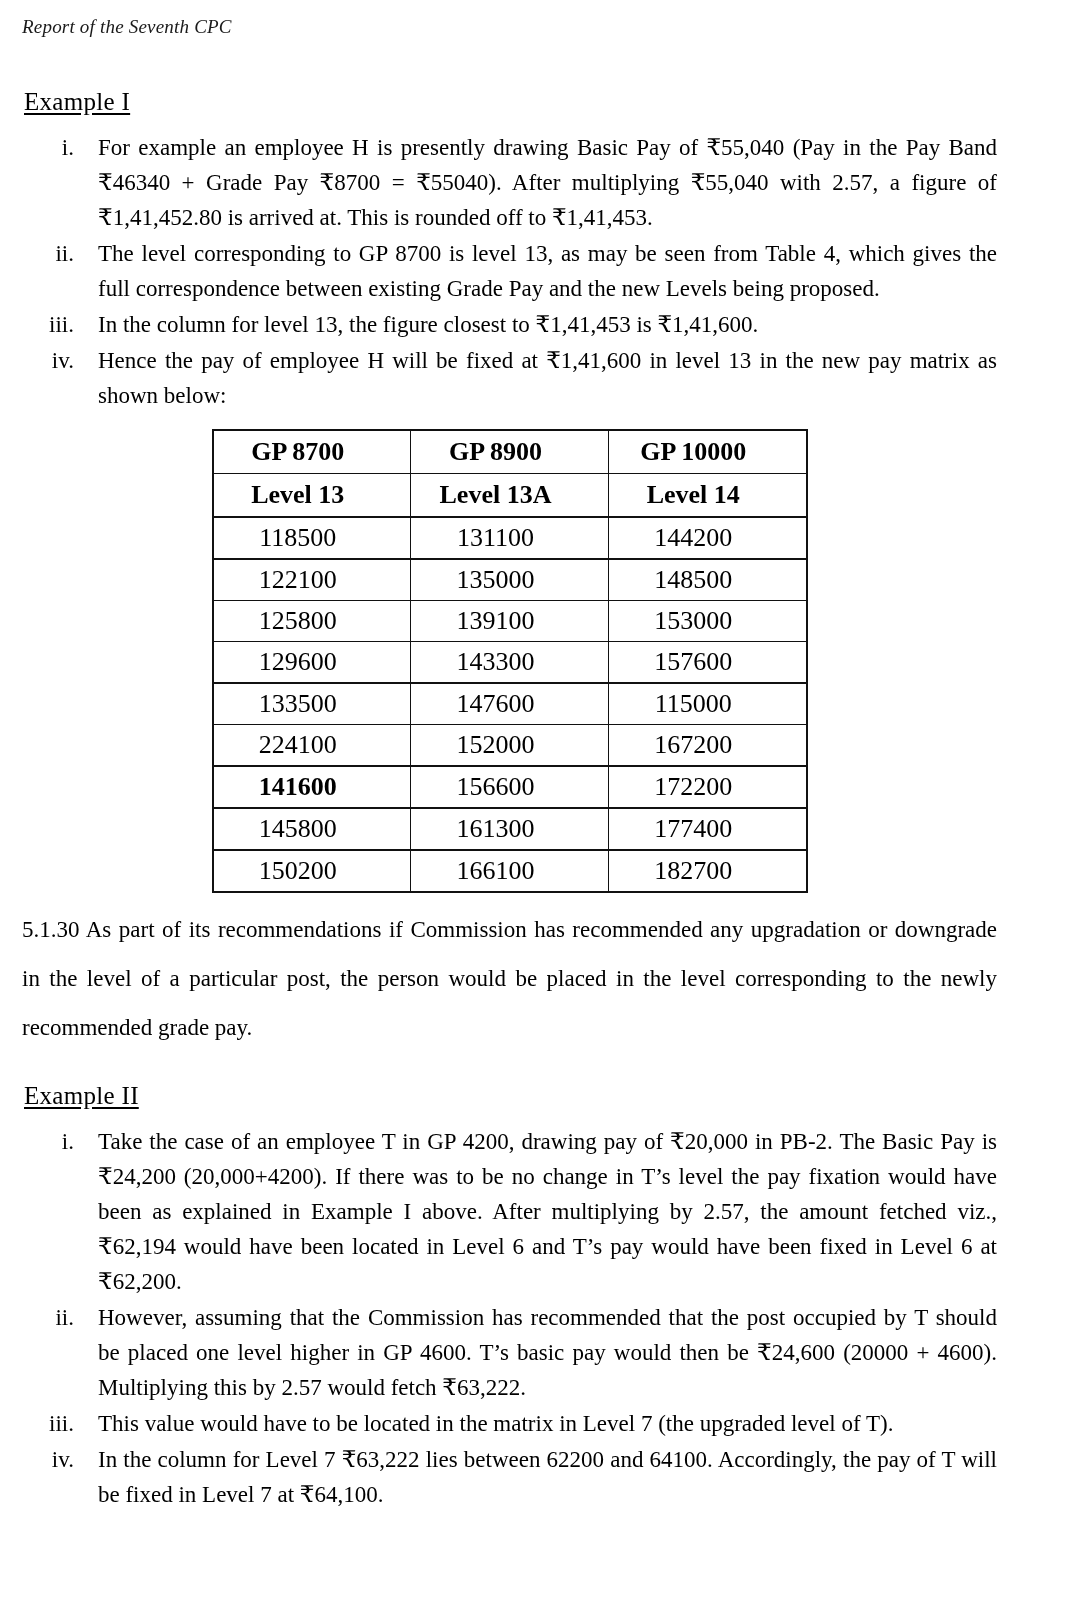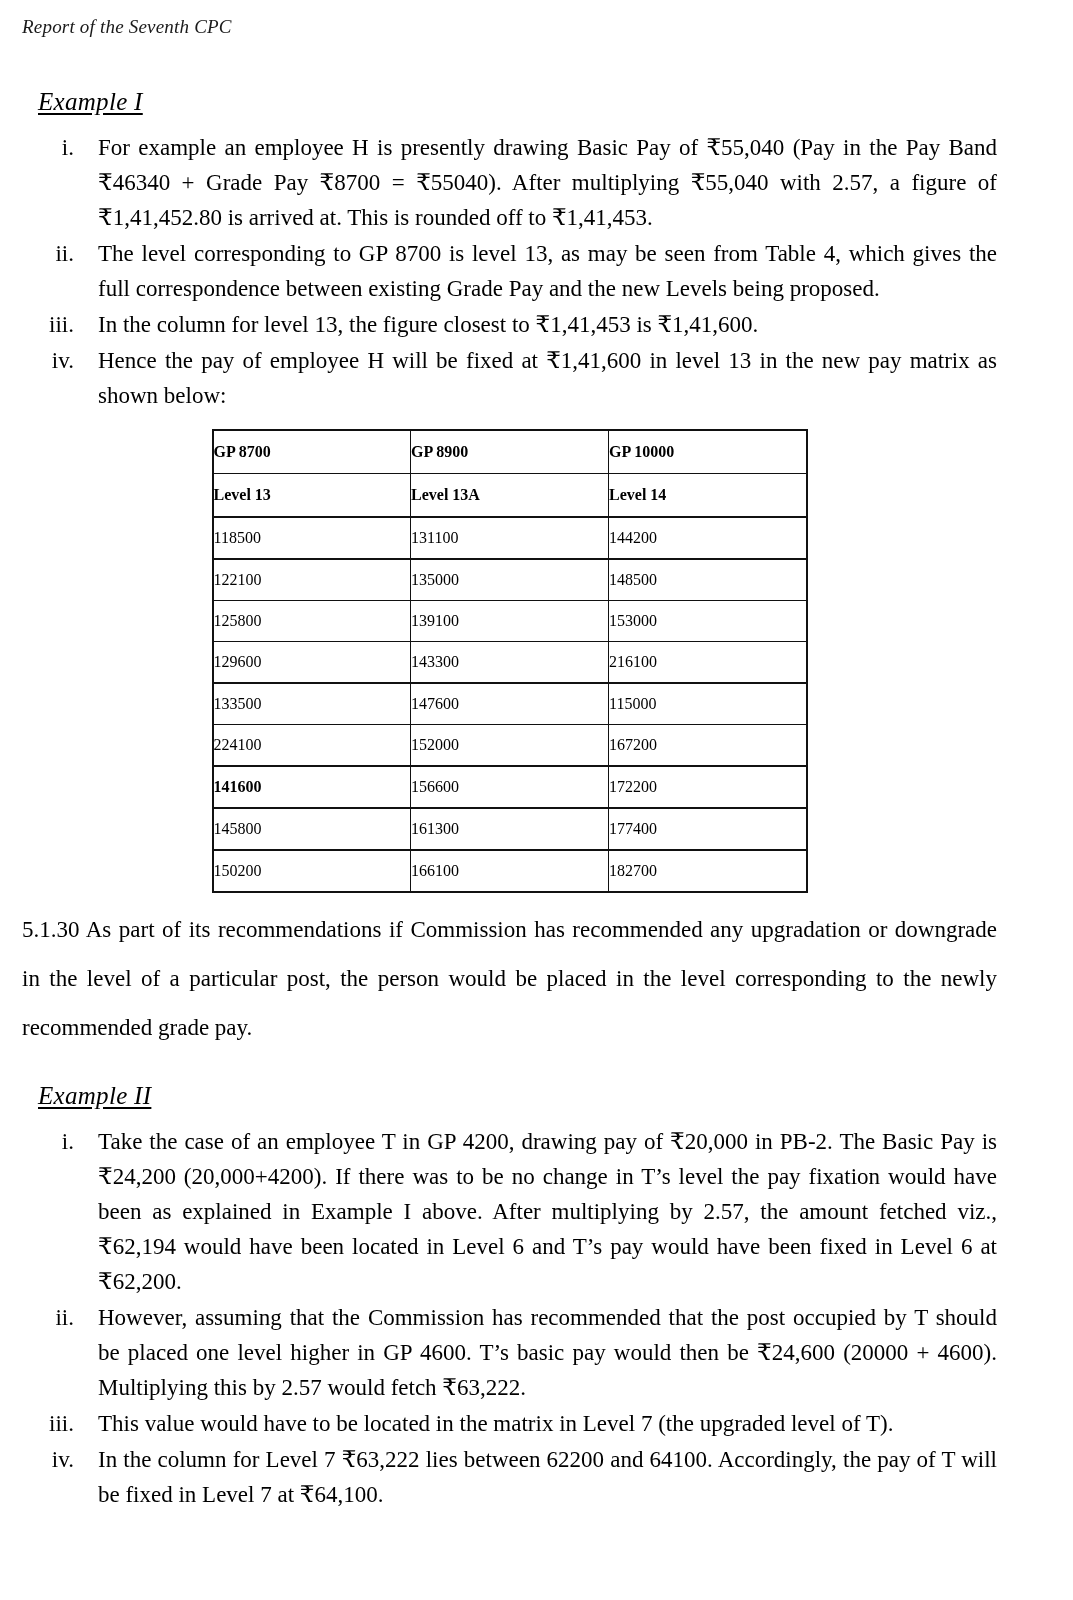--- a/index.html
+++ b/index.html
@@ -37,25 +37,24 @@
 
   
   .content {
     position: absolute;
     left: 22px;
     top: 88px;
     width: 975px;
   }
 
   .example-heading {
-    font-style: italic;
     font-size: 25px;
     text-decoration: underline;
     text-underline-offset: 3px;
-    margin: 0 0 14px 16px;
+    margin: 0 0 14px 2px;
     letter-spacing: 0.3px;
   }
 
   
   .roman-list {
     margin: 0;
     padding: 0;
     list-style: none;
   }
   .roman-item {
@@ -109,21 +108,22 @@
     justify-content: center;
   }
   table.pay-table {
     border-collapse: collapse;
     width: 596px;
     table-layout: fixed;
   }
   table.pay-table td {
     border: 1px solid #111111;
     height: 36px;
-    font-size: 16px;
+    font-size: 26px;
+    text-align: center;
     padding: 2px 28px 2px 0;
     vertical-align: middle;
   }
   table.pay-table tr.head-row td {
     font-weight: bold;
     height: 38px;
   }
   table.pay-table td.bold-cell {
     font-weight: bold;
   }
@@ -202,21 +202,21 @@
               <td>148500</td>
             </tr>
             <tr>
               <td>125800</td>
               <td>139100</td>
               <td>153000</td>
             </tr>
             <tr>
               <td>129600</td>
               <td>143300</td>
-              <td>216100</td>
+              <td>157600</td>
             </tr>
             <tr class="thick-top">
               <td>133500</td>
               <td>147600</td>
               <td>115000</td>
             </tr>
             <tr>
               <td>224100</td>
               <td>152000</td>
               <td>167200</td>

